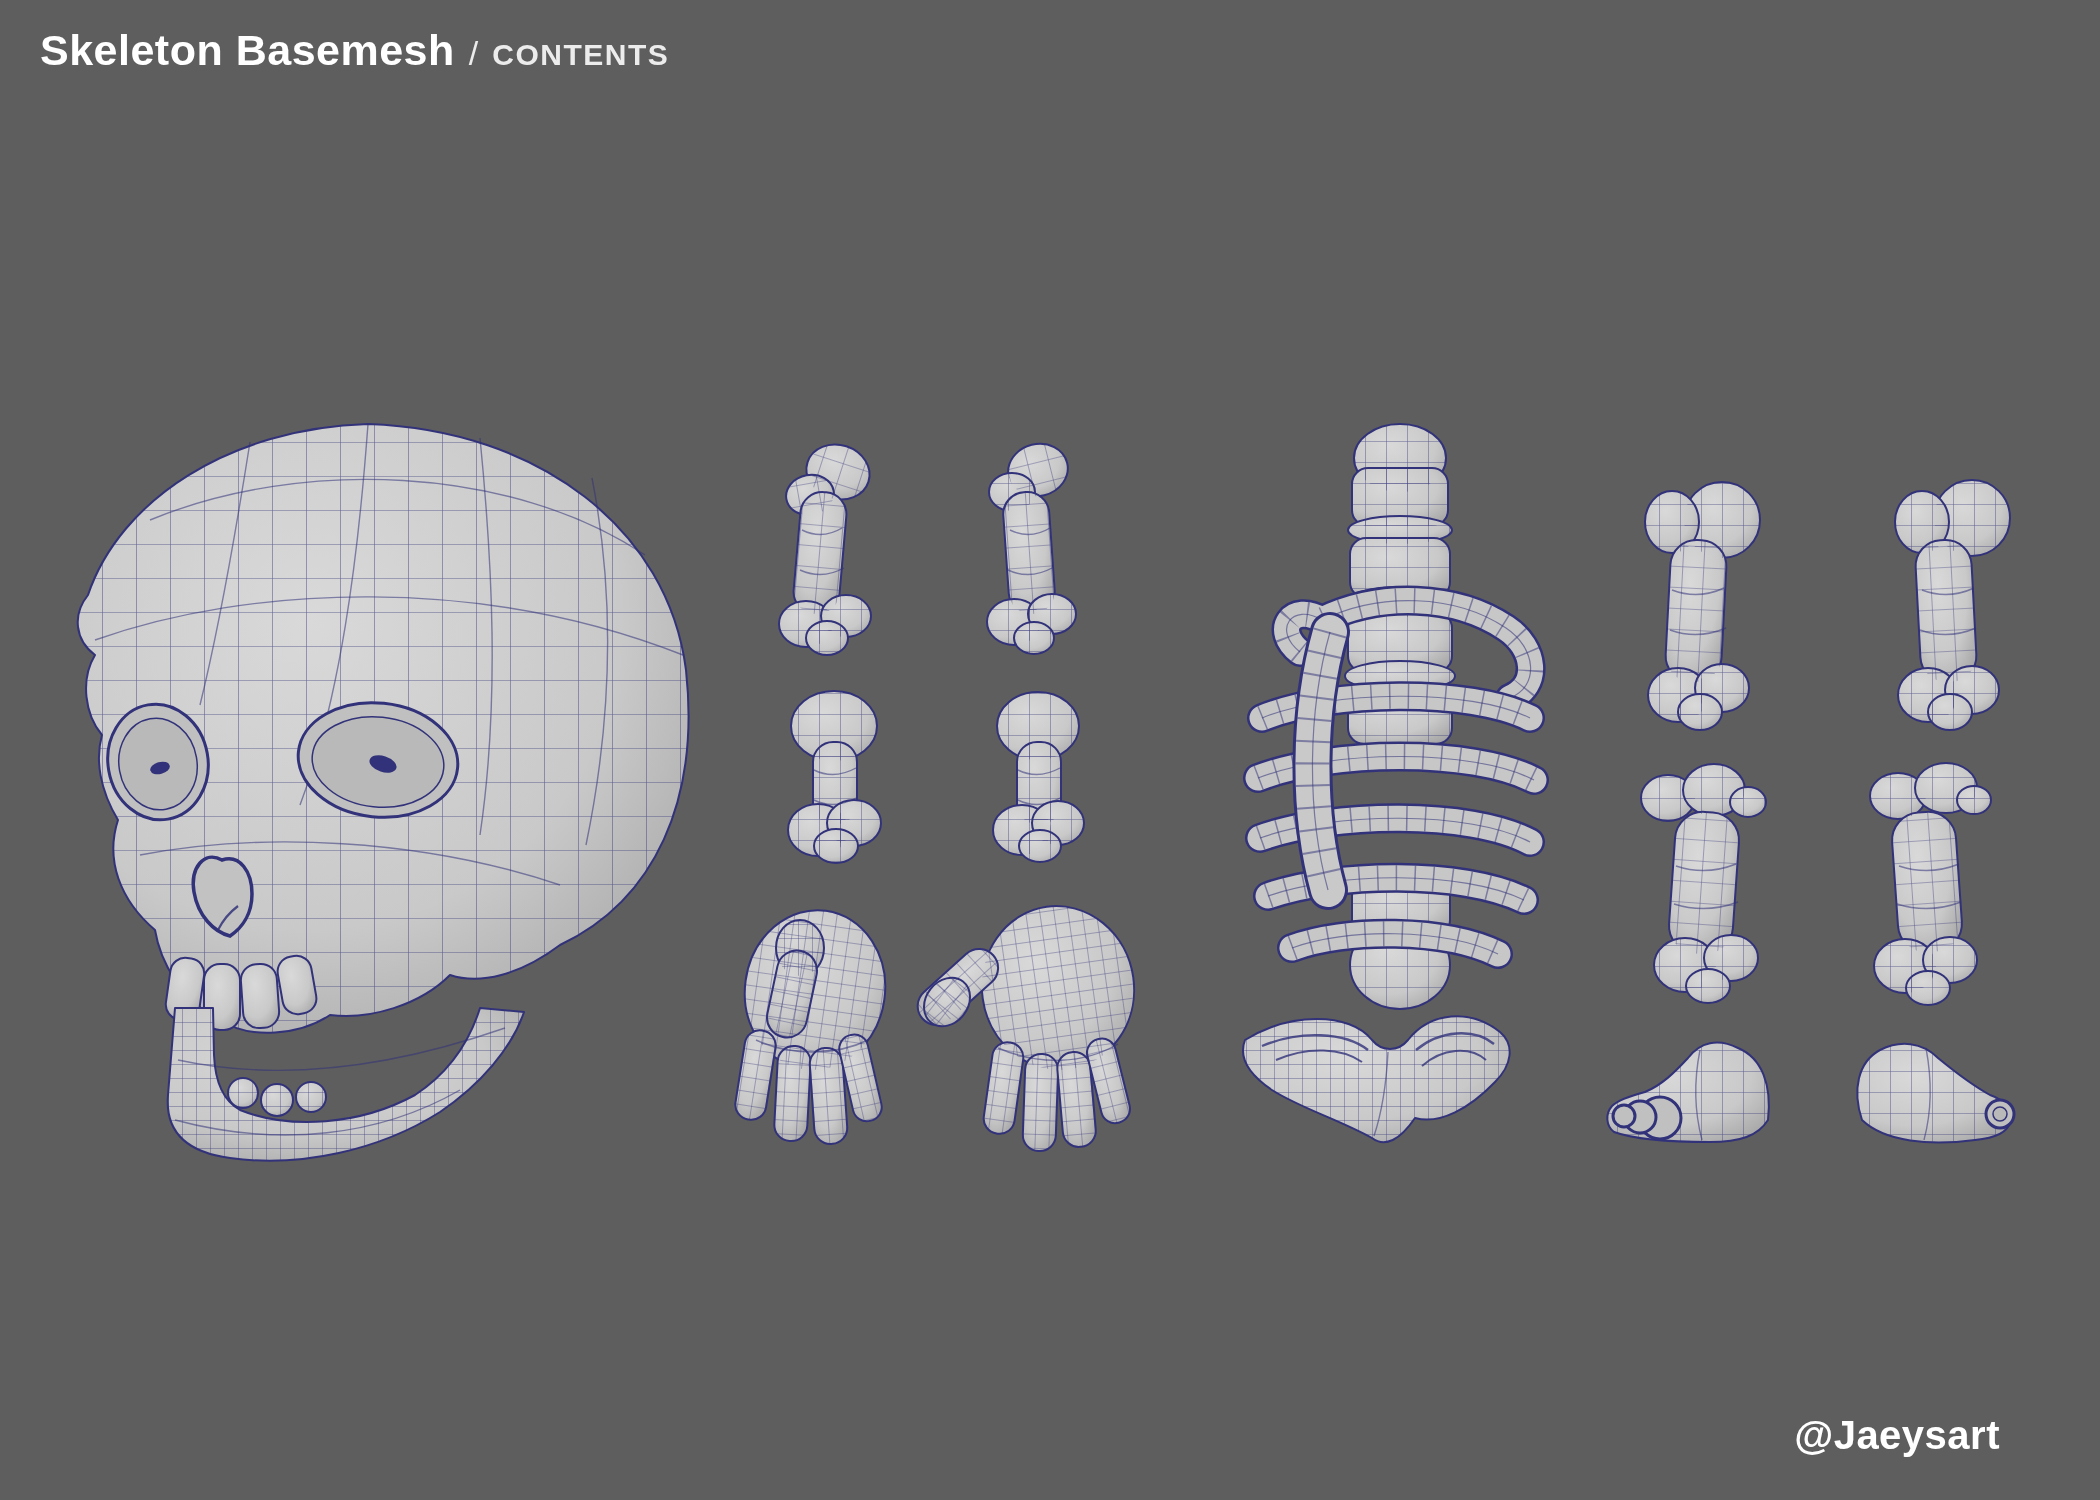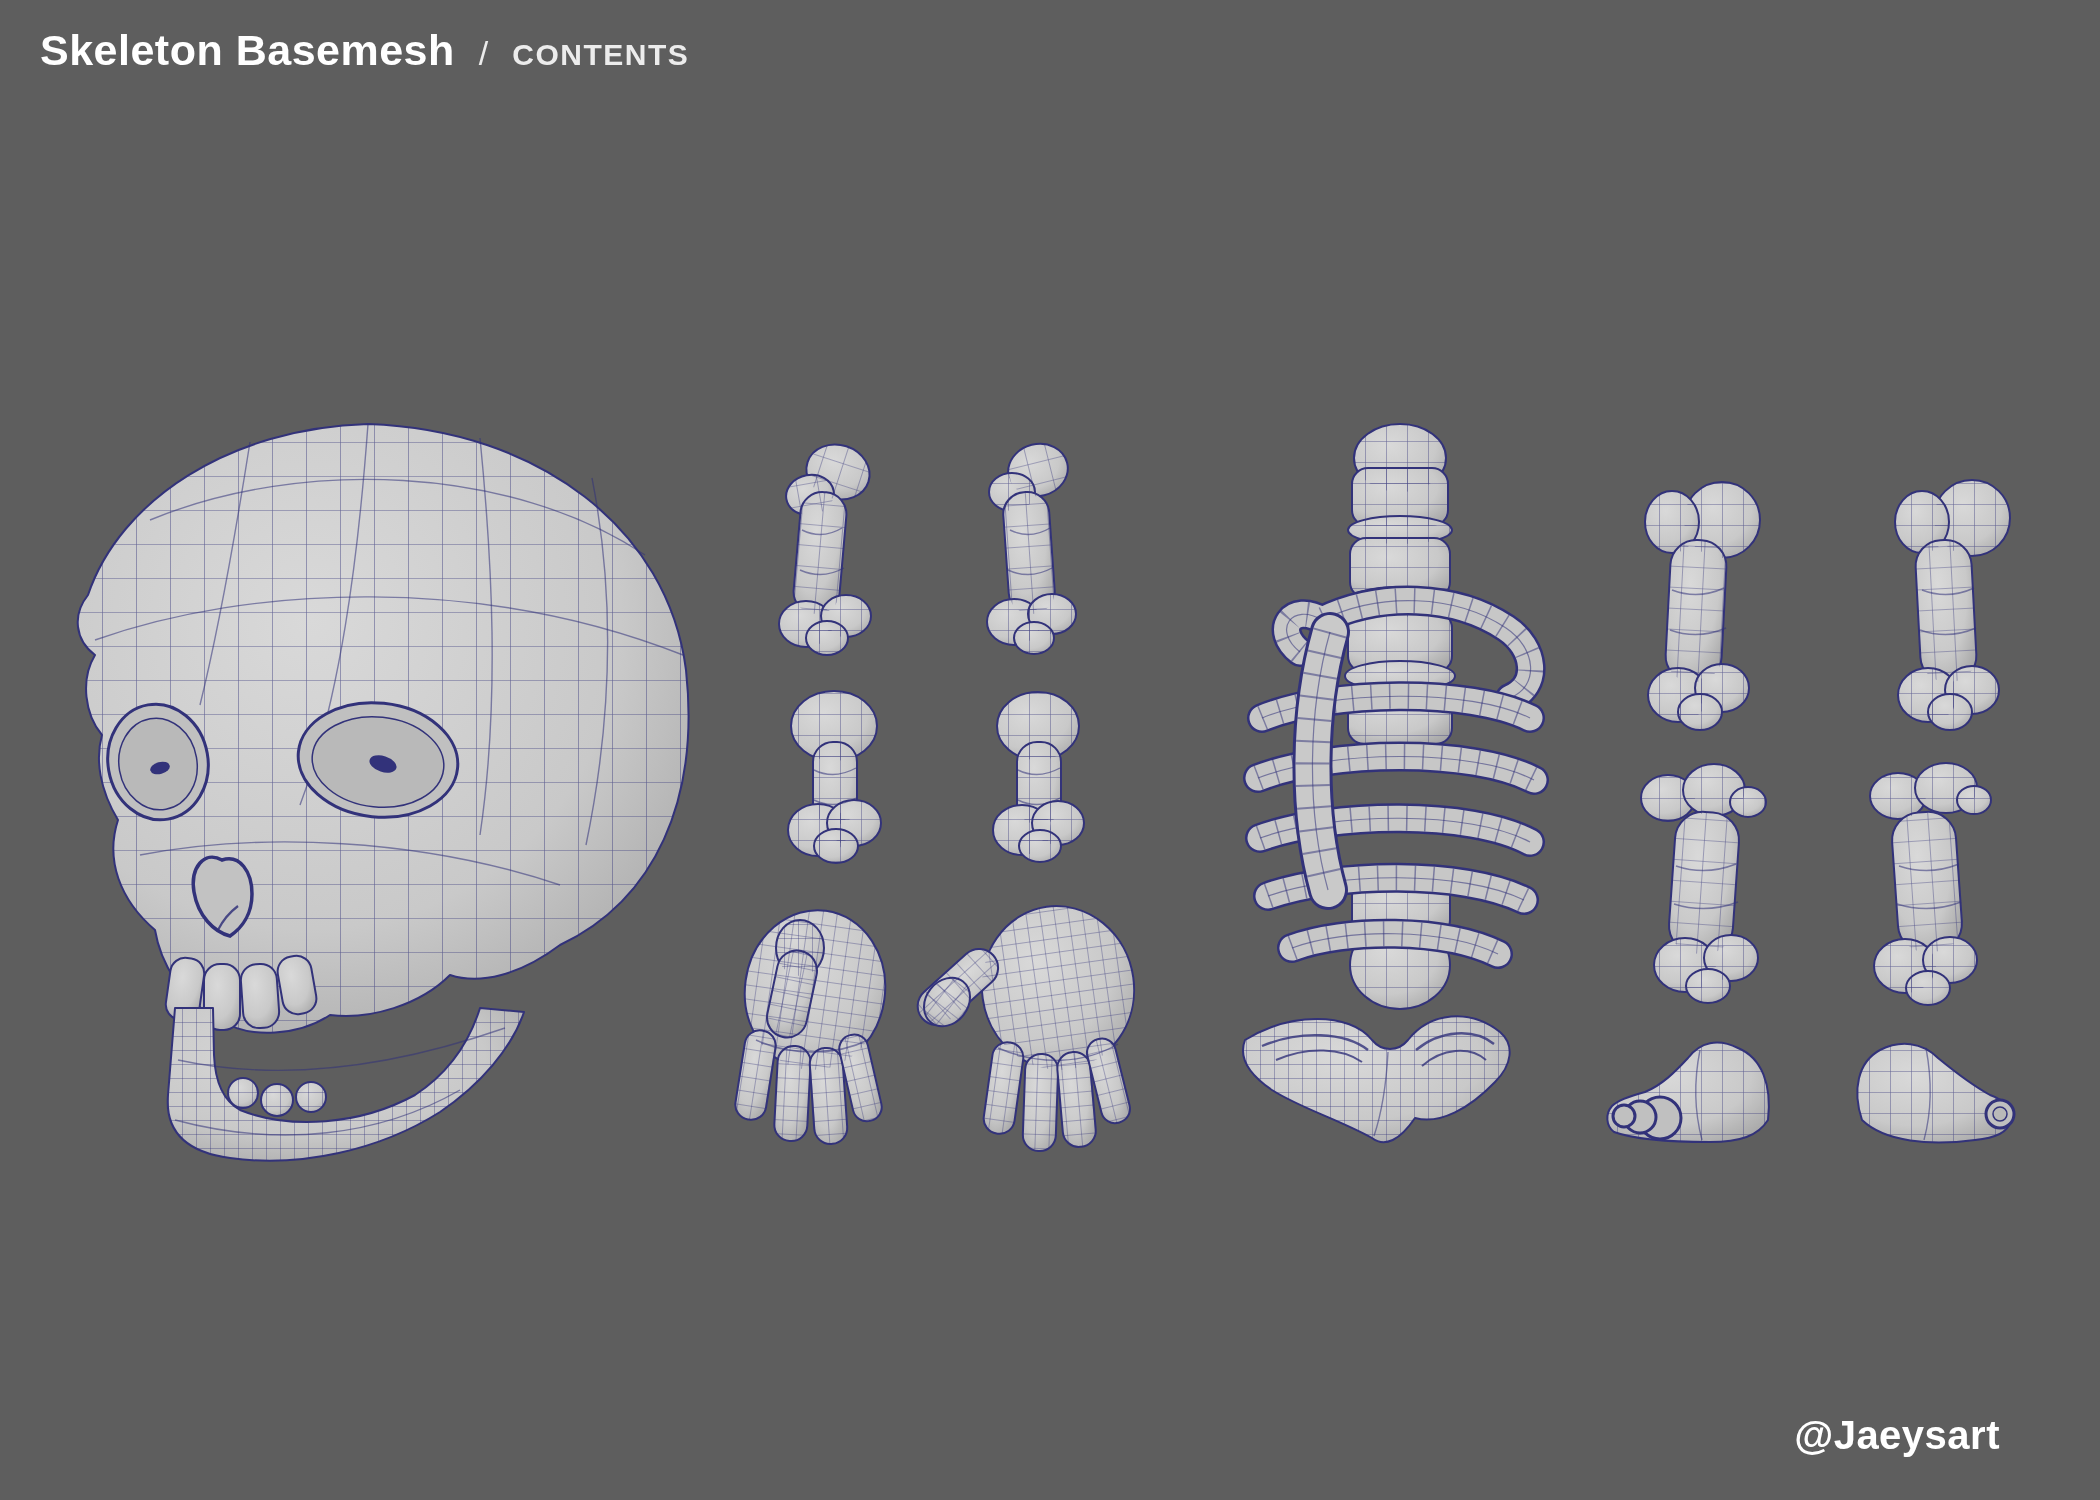--- a/index.html
+++ b/index.html
@@ -6,21 +6,21 @@
   .stage{
     position:relative;
     width:2100px;height:1500px;
     background:var(--background,#5e5e5e);
     overflow:hidden;
     font-family:"Liberation Sans",sans-serif;
   }
   .scene{position:absolute;left:0;top:0;width:100%;height:100%;}
   .header{
     position:absolute;left:40px;top:26px;
-    display:flex;align-items:baseline;gap:24px;
+    display:flex;align-items:baseline;gap:14px;
     color:var(--text_primary,#fff);
     white-space:nowrap;
   }
   .title{font-size:43px;font-weight:700;letter-spacing:.5px;margin:0;}
   .sep{font-size:34px;font-weight:400;color:var(--text_secondary,#ececec);}
   .subtitle{font-size:30px;font-weight:700;letter-spacing:1.5px;color:var(--text_secondary,#ececec);}
   .watermark{
     position:absolute;right:100px;bottom:42px;
     font-size:40px;font-weight:700;color:var(--text_primary,#fff);
     letter-spacing:.5px;

